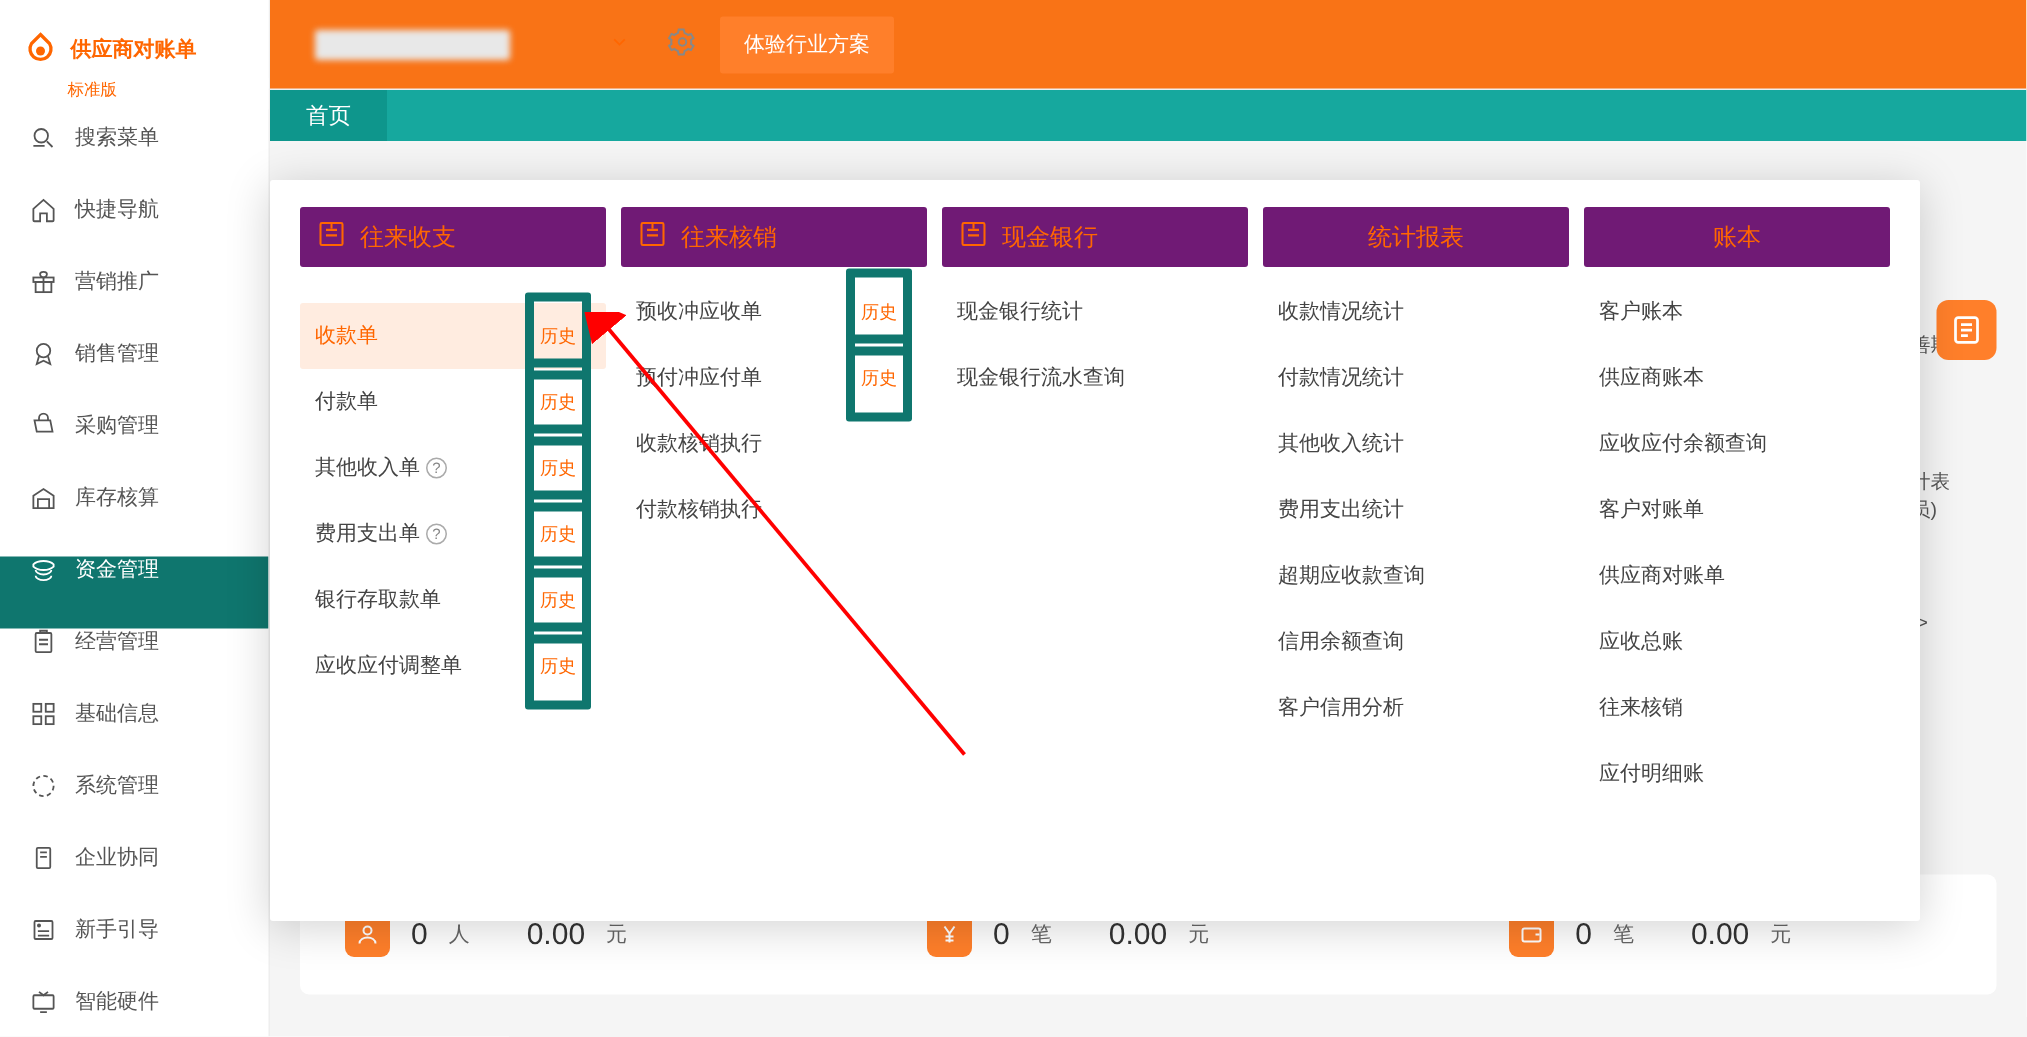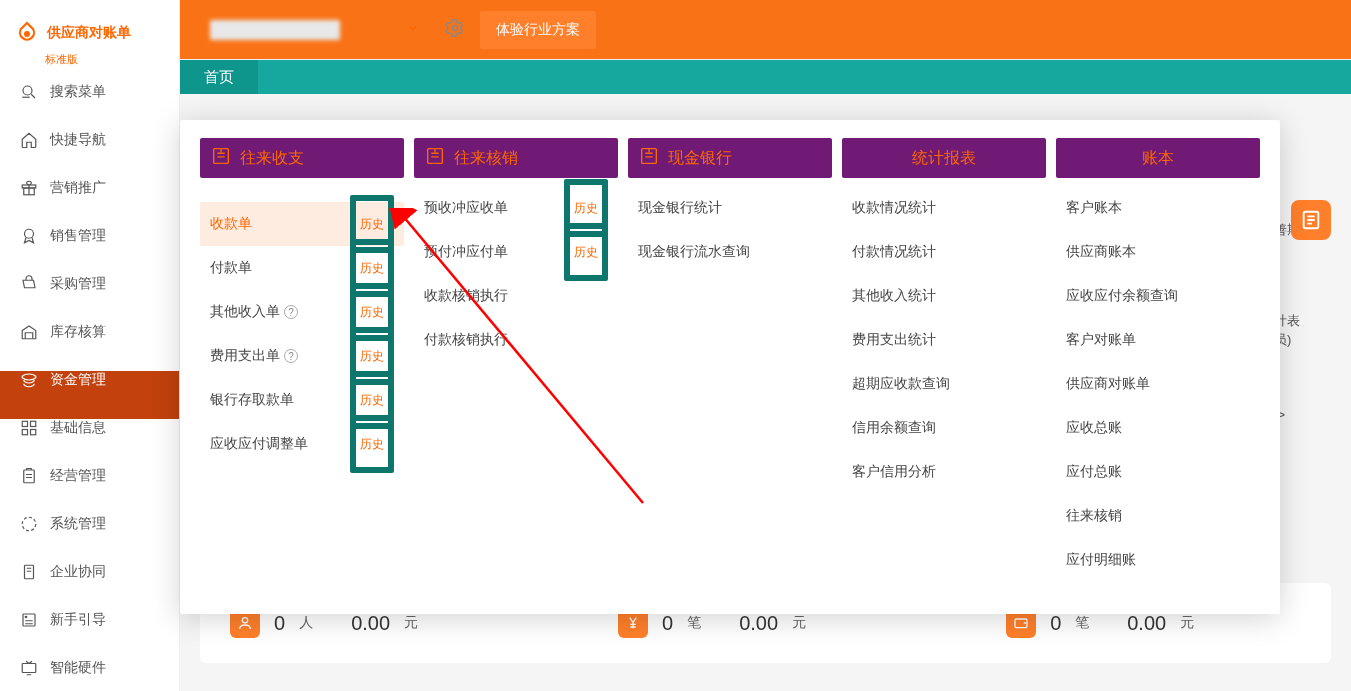--- a/index.html
+++ b/index.html
@@ -57,21 +57,21 @@
   .nav-item {
     display: flex;
     align-items: flex-start;
     height: 48px;
     padding: 0 20px;
     gap: 12px;
     color: #555;
     cursor: pointer;
   }
   .nav-item.active {
-    background: #c2410c;
+    background: #0f766e;
     color: #fff;
   }
   .nav-icon {
     width: 18px; height: 18px;
     display: inline-flex; align-items: center; justify-content: center;
     color: inherit;
   }
   .nav-icon svg { width: 18px; height: 18px; stroke: currentColor; fill: none; stroke-width: 1.6; }
 
   
@@ -329,36 +329,36 @@
             <path d="M8 3c6 0 9 3 9 3v2s-3 3-9 3-9-3-9-3V6s3-3 9-3z" transform="translate(4 1)"></path>
             <path d="M5 12c0 2 3 4 7 4s7-2 7-4"></path>
             <path d="M5 17c0 2 3 4 7 4s7-2 7-4"></path>
           </svg>
         </span>
       <span>资金管理</span>
     </div>
     <div class="nav-item">
       <span class="nav-icon">
           <svg viewBox="0 0 24 24">
+            <rect x="5" y="4" width="14" height="17" rx="1"></rect>
+            <path d="M9 4V2h6v2M8 10h8M8 14h8"></path>
+          </svg>
+        </span>
+      <span>经营管理</span>
+    </div>
+    <div class="nav-item">
+      <span class="nav-icon">
+          <svg viewBox="0 0 24 24">
             <rect x="3" y="3" width="7" height="7"></rect>
             <rect x="14" y="3" width="7" height="7"></rect>
             <rect x="3" y="14" width="7" height="7"></rect>
             <rect x="14" y="14" width="7" height="7"></rect>
           </svg>
         </span>
       <span>基础信息</span>
-    </div>
-    <div class="nav-item">
-      <span class="nav-icon">
-          <svg viewBox="0 0 24 24">
-            <rect x="5" y="4" width="14" height="17" rx="1"></rect>
-            <path d="M9 4V2h6v2M8 10h8M8 14h8"></path>
-          </svg>
-        </span>
-      <span>经营管理</span>
     </div>
     <div class="nav-item">
       <span class="nav-icon">
           <svg viewBox="0 0 24 24">
             <circle cx="12" cy="12" r="9" stroke-dasharray="4 3"></circle>
           </svg>
         </span>
       <span>系统管理</span>
     </div>
     <div class="nav-item">
@@ -592,23 +592,20 @@
       <div class="fly-item">
         <span class="fly-item-label">客户对账单</span>
       </div>
       <div class="fly-item">
         <span class="fly-item-label">供应商对账单</span>
       </div>
       <div class="fly-item">
         <span class="fly-item-label">应收总账</span>
       </div>
       <div class="fly-item">
-        <span class="fly-item-label">应付总账</span>
-      </div>
-      <div class="fly-item">
         <span class="fly-item-label">往来核销</span>
       </div>
       <div class="fly-item">
         <span class="fly-item-label">应付明细账</span>
       </div>
     </div>
   </div>
 
 <svg class="arrow-svg" viewBox="0 0 300 300">
   <defs>

